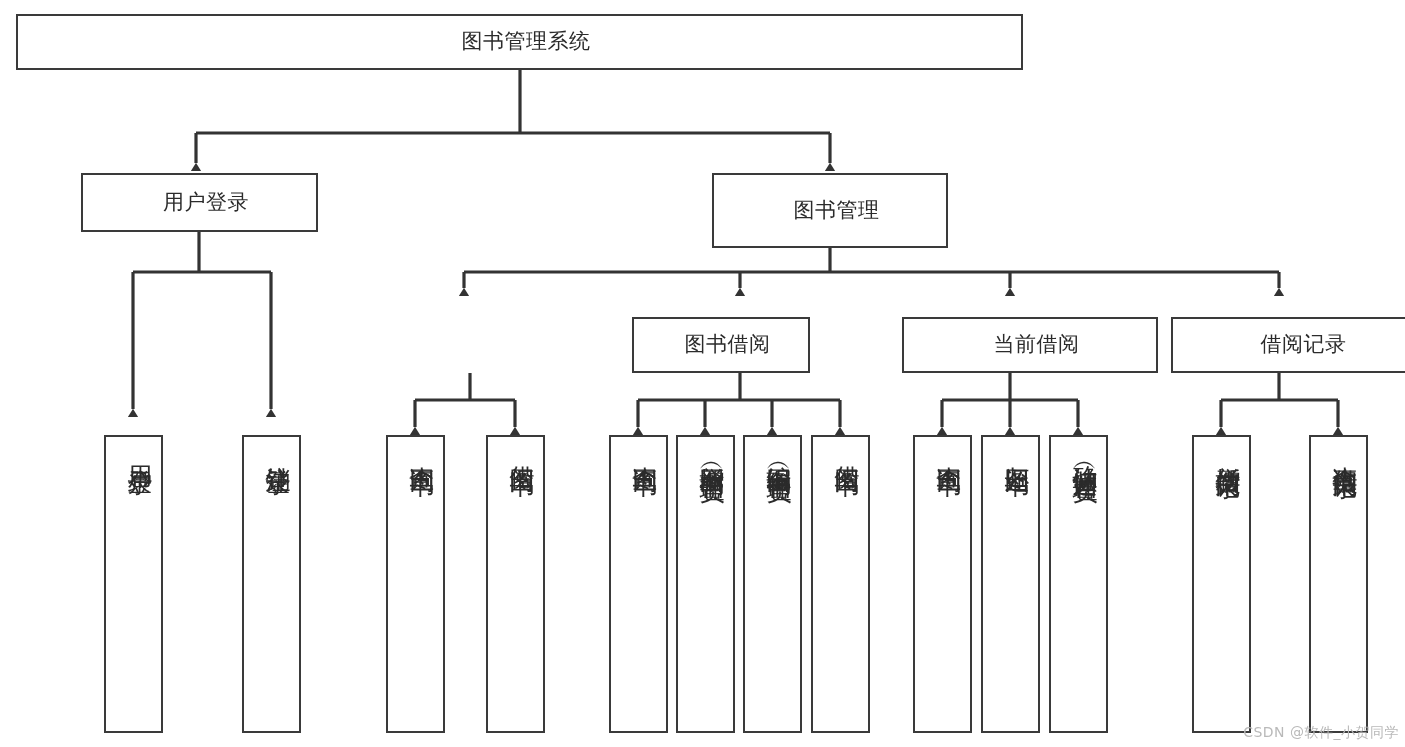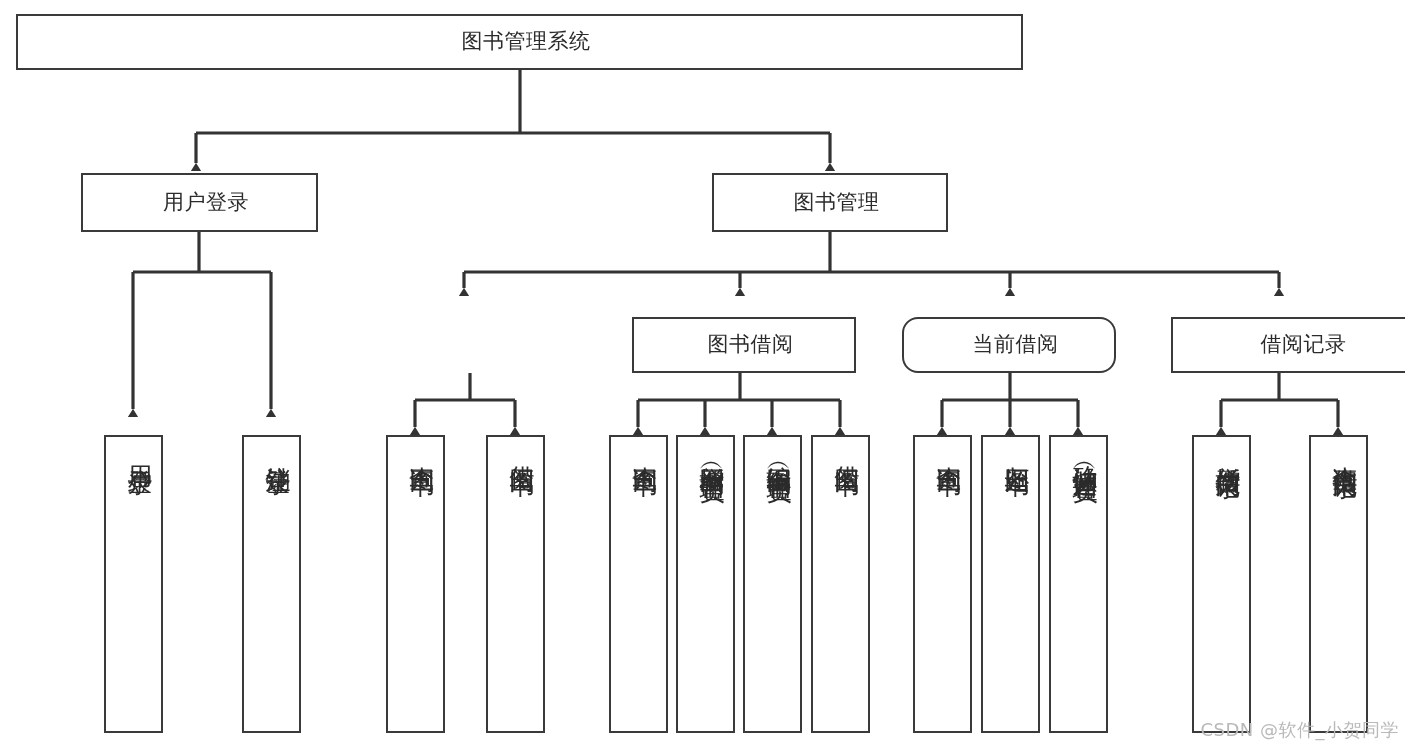--- a/index.html
+++ b/index.html
@@ -58,21 +58,21 @@
     text-orientation: upright;
     font-size: 25px;
     line-height: 1.0;
     letter-spacing: 2px;
     white-space: nowrap;
   }
   .watermark {
     position: absolute;
     right: 6px;
     bottom: 5px;
-    font-size: 18px;
+    font-size: 14px;
     color: #b9b9b9;
     white-space: nowrap;
     letter-spacing: 0.5px;
     font-family: "DejaVu Sans", "Liberation Sans", sans-serif;
   }
 </style>
 </head>
 <body>
 
 <div id="canvas">
@@ -130,30 +130,30 @@
   </svg>
 
   <div class="node-box node-h" style="left:16px; top:14px; width:1007px; height:56px;">
     <span class="node-label">图书管理系统</span>
   </div>
 
   <div class="node-box node-h" style="left:81px; top:173px; width:237px; height:59px;">
     <span class="node-label">用户登录</span>
   </div>
 
-  <div class="node-box node-h" style="left:712px; top:173px; width:236px; height:59px;">
+  <div class="node-box node-h" style="left:712px; top:173px; width:236px; height:75px;">
     <span class="node-label">图书管理</span>
   </div>
 
 
-  <div class="node-box node-h" style="left:632px; top:317px; width:224px; height:56px;">
+  <div class="node-box node-h" style="left:632px; top:317px; width:178px; height:56px;">
     <span class="node-label">图书借阅</span>
   </div>
 
-  <div class="node-box node-h" style="left:902px; top:317px; width:214px; height:56px;border-radius:16px;">
+  <div class="node-box node-h" style="left:902px; top:317px; width:256px; height:56px;">
     <span class="node-label">当前借阅</span>
   </div>
 
   <div class="node-box node-h" style="left:1171px; top:317px; width:252px; height:56px;">
     <span class="node-label">借阅记录</span>
   </div>
 
   <div class="node-box node-v" style="left:104px; top:435px; width:59px; height:298px;">
     <span class="node-label">用户登录</span>
   </div>

